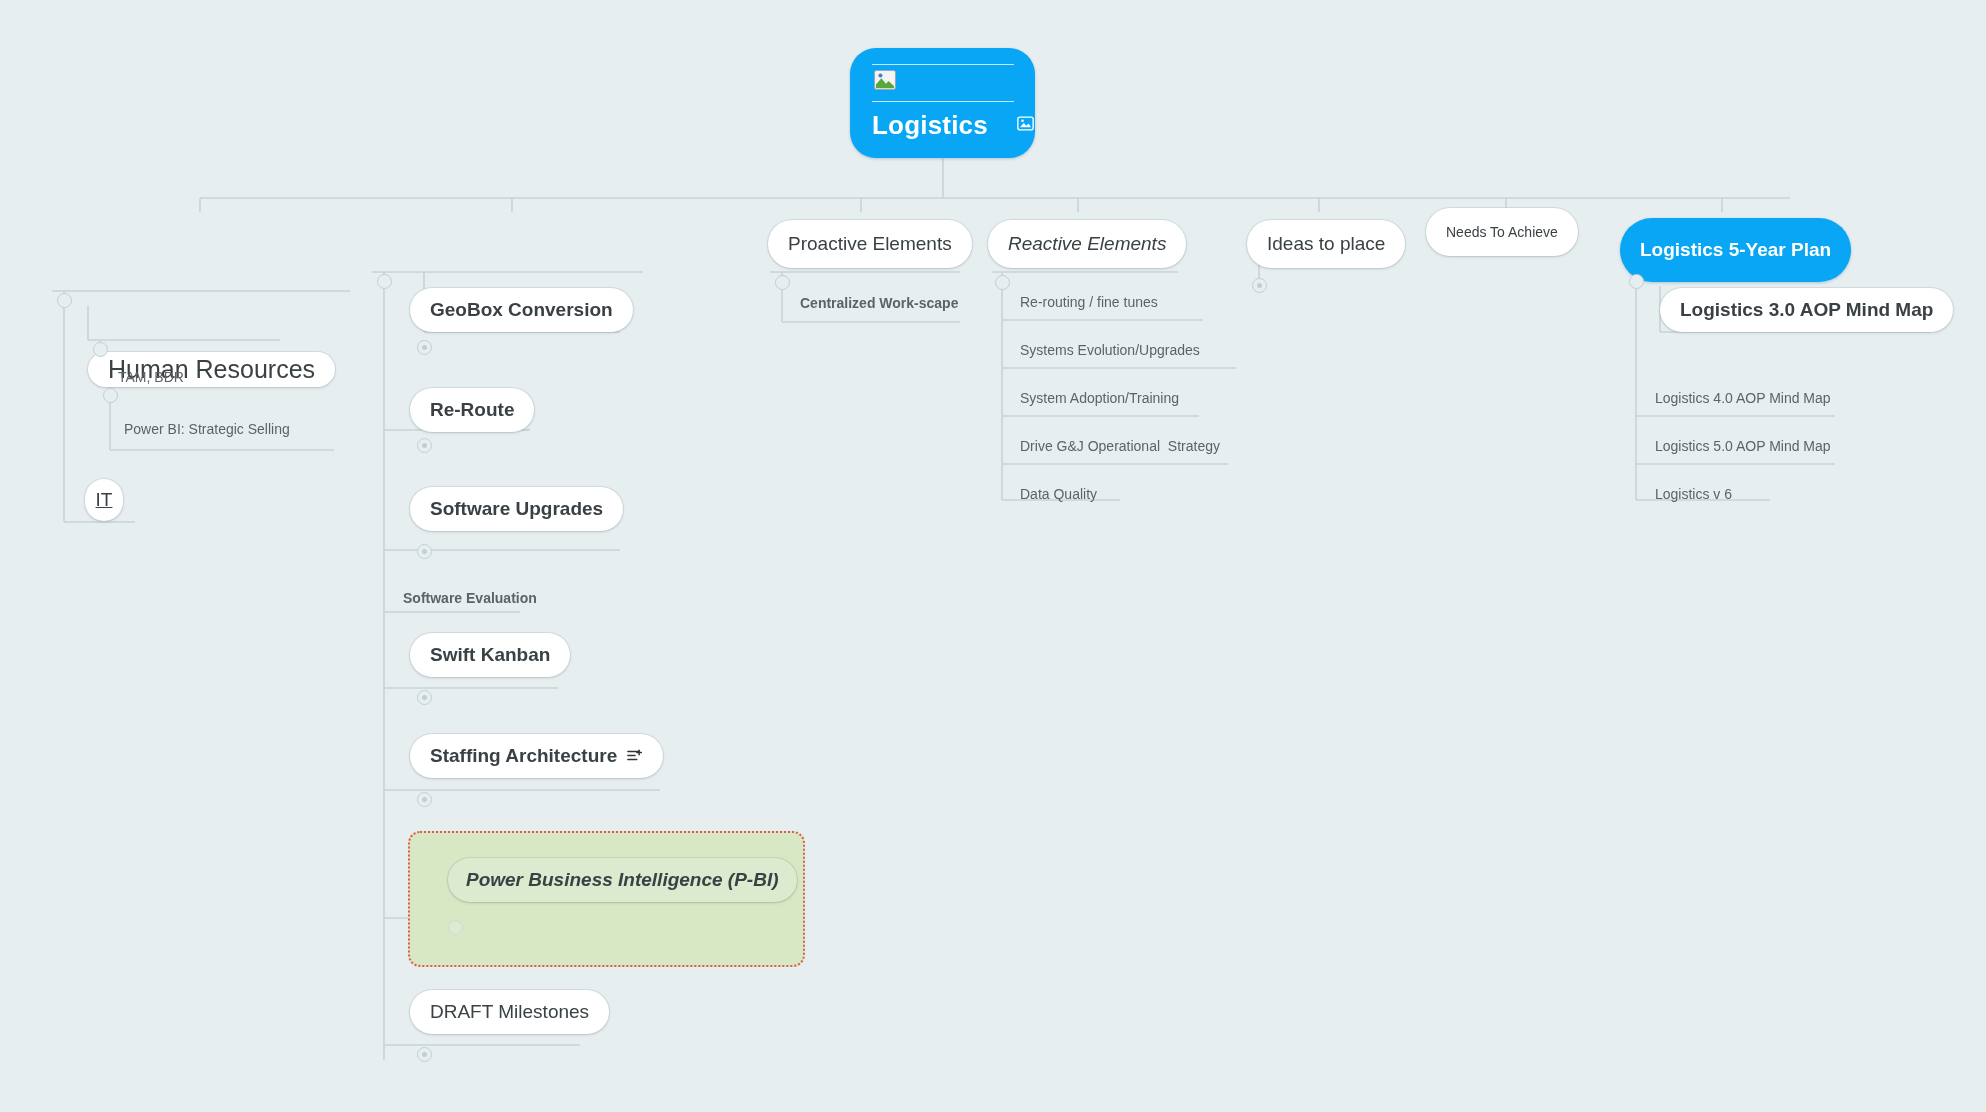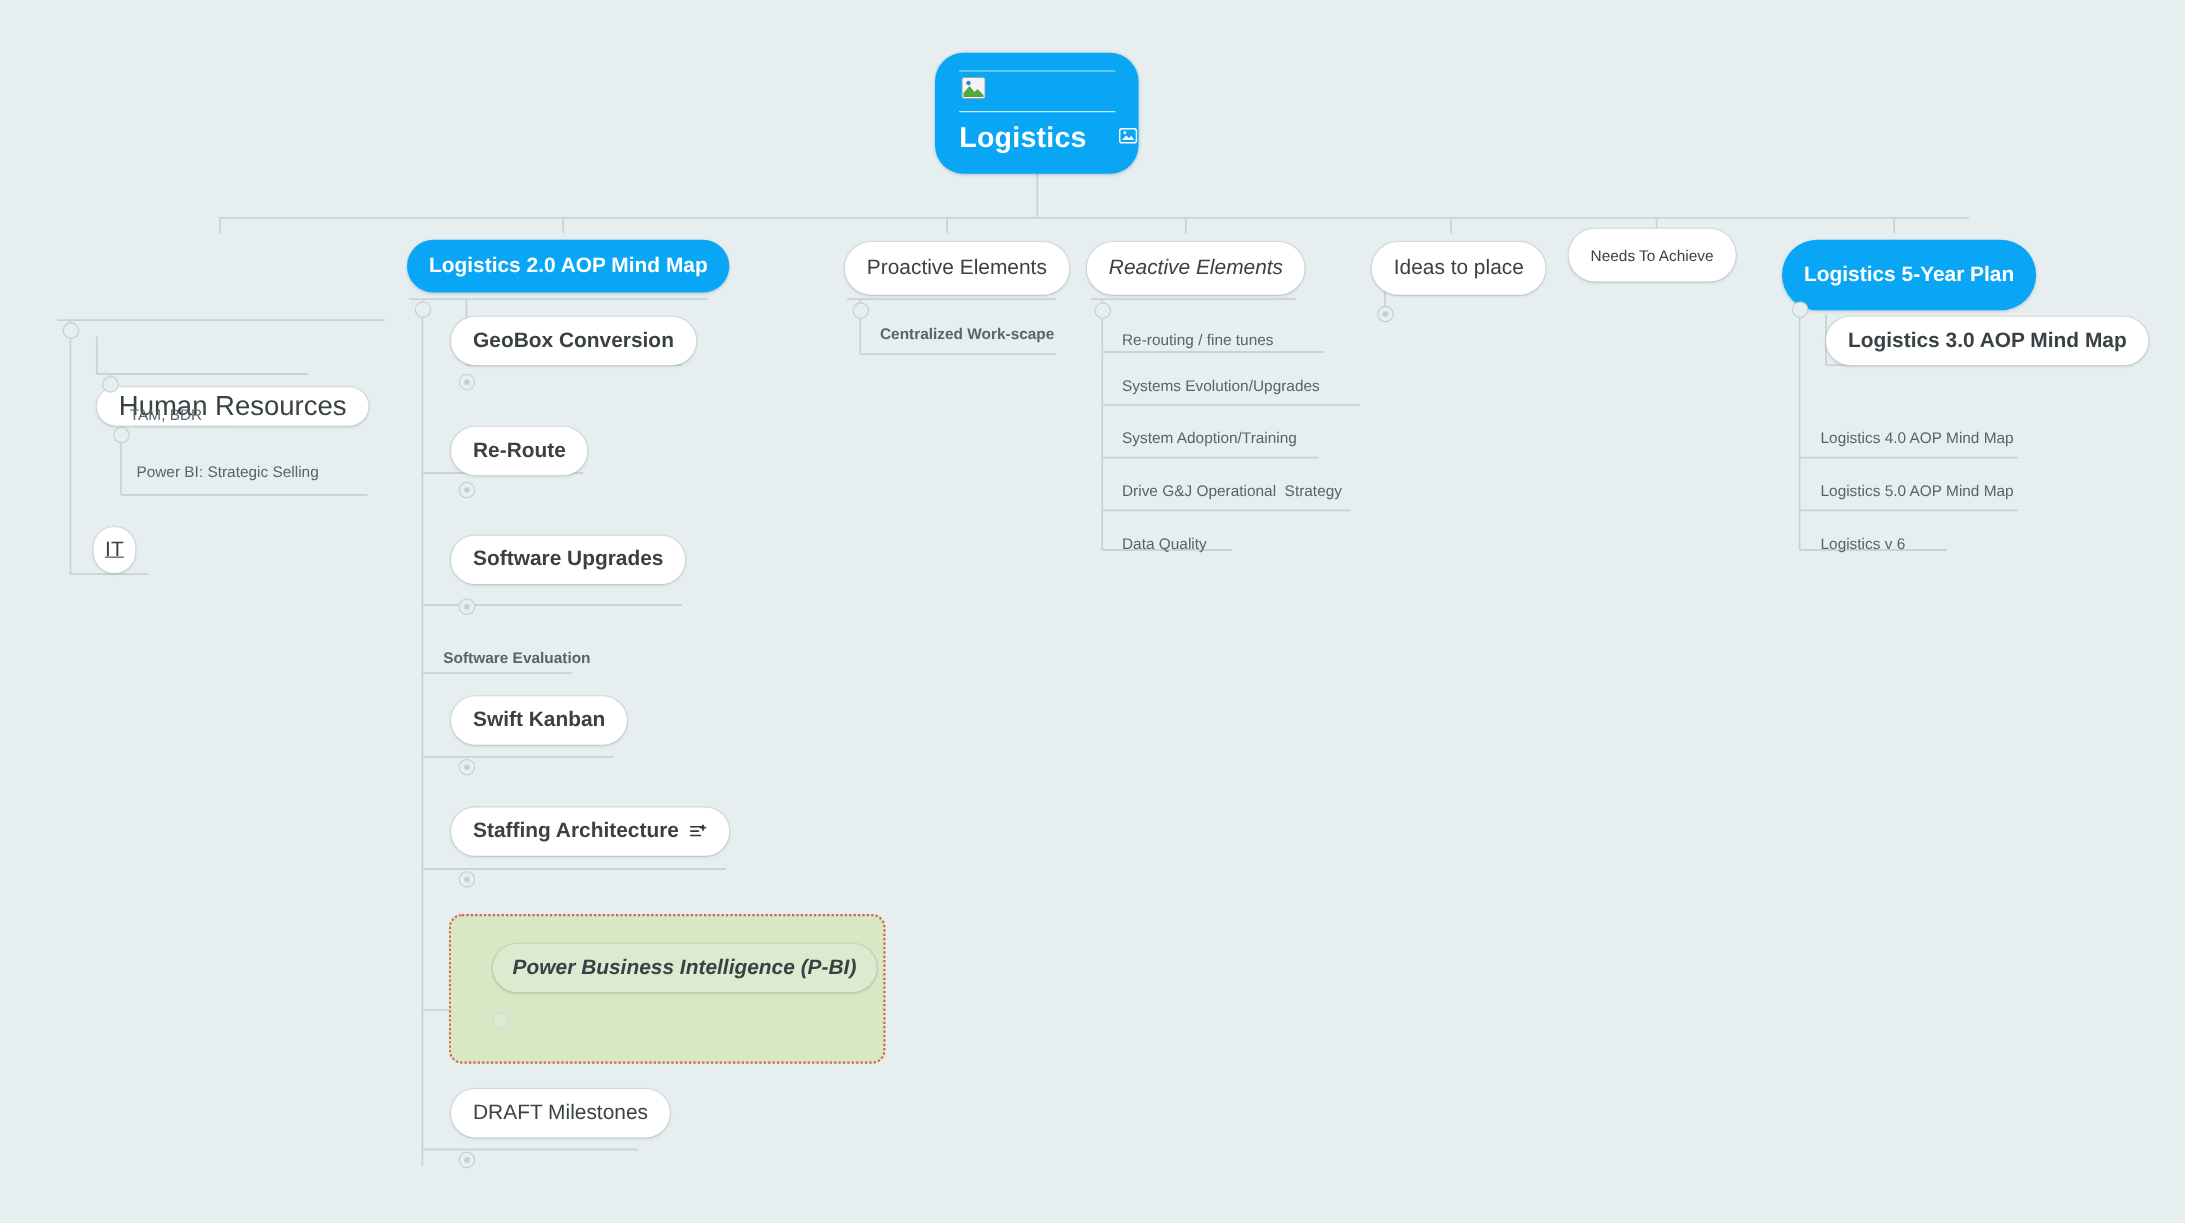--- a/index.html
+++ b/index.html
@@ -187,23 +187,20 @@
   <div class="toggle" style="left:103px;top:388px;"></div>
 
   <div class="node plain pad" style="left:118px;top:414px;height:30px;font-size:14px;left:124px;">
     <span>Power BI: Strategic Selling</span>
   </div>
 
   <div class="node pill" style="left:85px;top:479px;width:38px;height:42px;justify-content:center;font-size:19px;text-decoration:underline;">
     <span>IT</span>
   </div>
 
-  <div class="node pill blue pad" style="left:370px;top:218px;height:48px;font-size:19px;">
-    <span class="bold">Logistics 2.0 AOP Mind Map</span>
-  </div>
   <div class="toggle" style="left:377px;top:274px;"></div>
 
   <div class="node pill pad" style="left:410px;top:288px;height:44px;font-size:19px;">
     <span class="bold">GeoBox Conversion</span>
   </div>
   <div class="toggle collapsed" style="left:417px;top:340px;"></div>
 
   <div class="node pill pad" style="left:410px;top:388px;height:44px;font-size:19px;">
     <span class="bold">Re-Route</span>
   </div>
@@ -257,21 +254,21 @@
 
   <div class="node plain pad" style="left:800px;top:288px;height:30px;font-size:14px;">
     <span class="bold">Centralized Work-scape</span>
   </div>
 
   <div class="node pill pad" style="left:988px;top:220px;height:48px;font-size:19px;font-style:italic;">
     <span>Reactive Elements</span>
   </div>
   <div class="toggle" style="left:995px;top:275px;"></div>
 
-  <div class="node plain pad" style="left:1020px;top:287px;height:30px;font-size:14px;align-items:flex-end;">
+  <div class="node plain pad" style="left:1020px;top:287px;height:30px;font-size:14px;">
     <span>Re-routing / fine tunes</span>
   </div>
   <div class="node plain pad" style="left:1020px;top:335px;height:30px;font-size:14px;">
     <span>Systems Evolution/Upgrades</span>
   </div>
   <div class="node plain pad" style="left:1020px;top:383px;height:30px;font-size:14px;">
     <span>System Adoption/Training</span>
   </div>
   <div class="node plain pad" style="left:1020px;top:431px;height:30px;font-size:14px;">
     <span>Drive G&amp;J Operational  Strategy</span>

